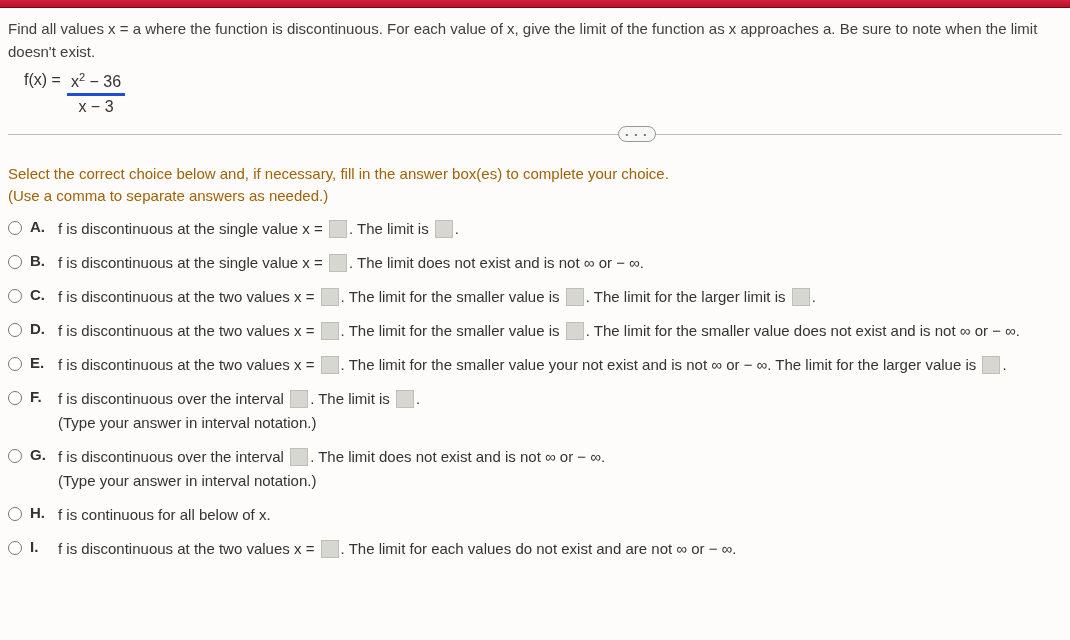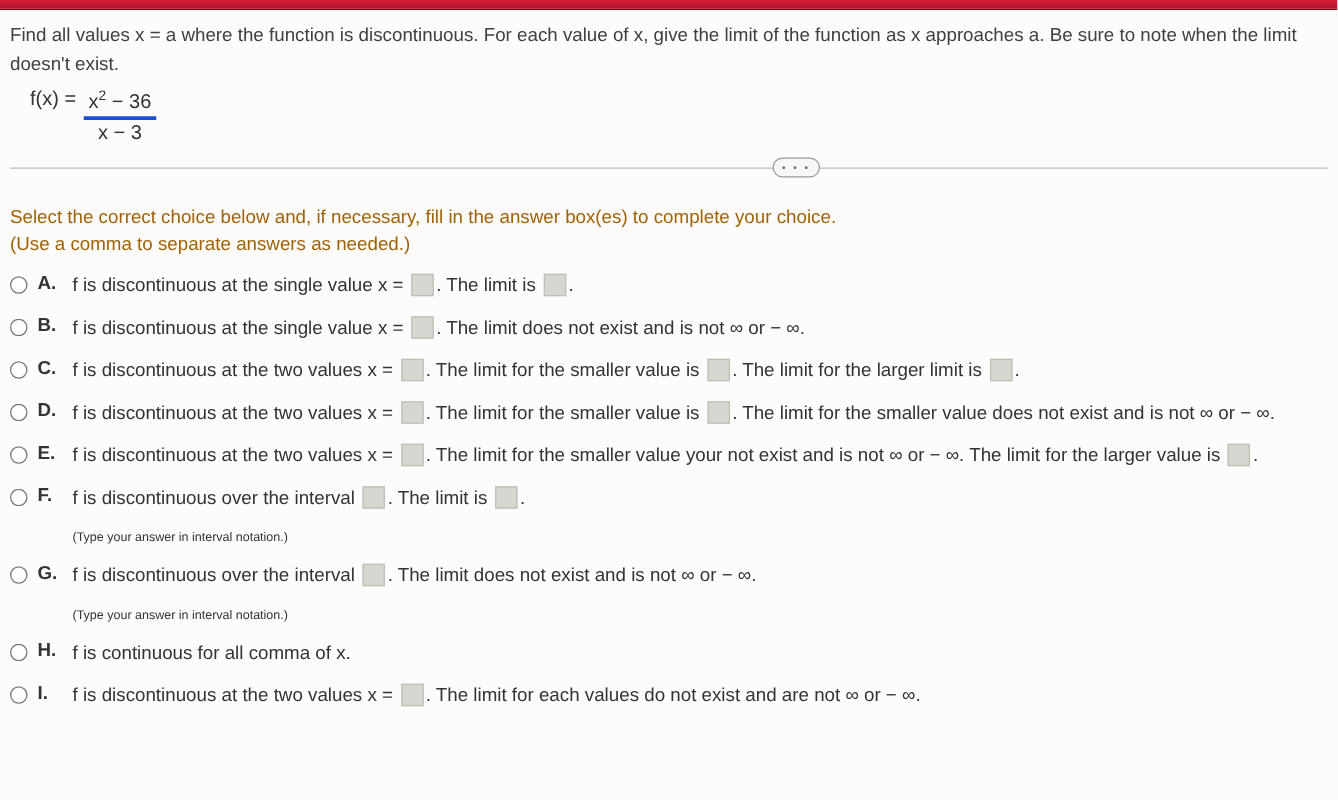--- a/index.html
+++ b/index.html
@@ -106,22 +106,21 @@
       height: 18px;
       background: #d7d7d2;
       border: 1px solid #bfbfb8;
       vertical-align: middle;
       margin: 0 2px;
       position: relative;
       top: -1px;
     }
     .subnote {
       display: block;
-      font-size: 10px;
-      margin-top: 12px;
+      font-size: 15px;
     }
   </style>
 </head>
 <body>
 
 <div class="topbar"></div>
 
 <div class="content">
 
   <div class="question-text">Find all values x = a where the function is discontinuous. For each value of x, give the limit of the function as x approaches a. Be sure to note when the limit doesn't exist.</div>
@@ -218,21 +217,21 @@
         <span>f is discontinuous over the interval</span>
         <span class="blank"></span><span>. The limit does not exist and is not ∞ or − ∞.</span>
         <span class="subnote">(Type your answer in interval notation.)</span>
       </span>
     </div>
 
     <div class="choice">
       <input type="radio" name="ans" style="">
       <span class="lbl">H.</span>
       <span class="txt">
-        <span>f is continuous for all comma of x.</span>
+        <span>f is continuous for all below of x.</span>
       </span>
     </div>
 
     <div class="choice">
       <input type="radio" name="ans" style="">
       <span class="lbl">I.</span>
       <span class="txt">
         <span>f is discontinuous at the two values x =</span>
         <span class="blank"></span><span>. The limit for each values do not exist and are not ∞ or − ∞.</span>
       </span>

